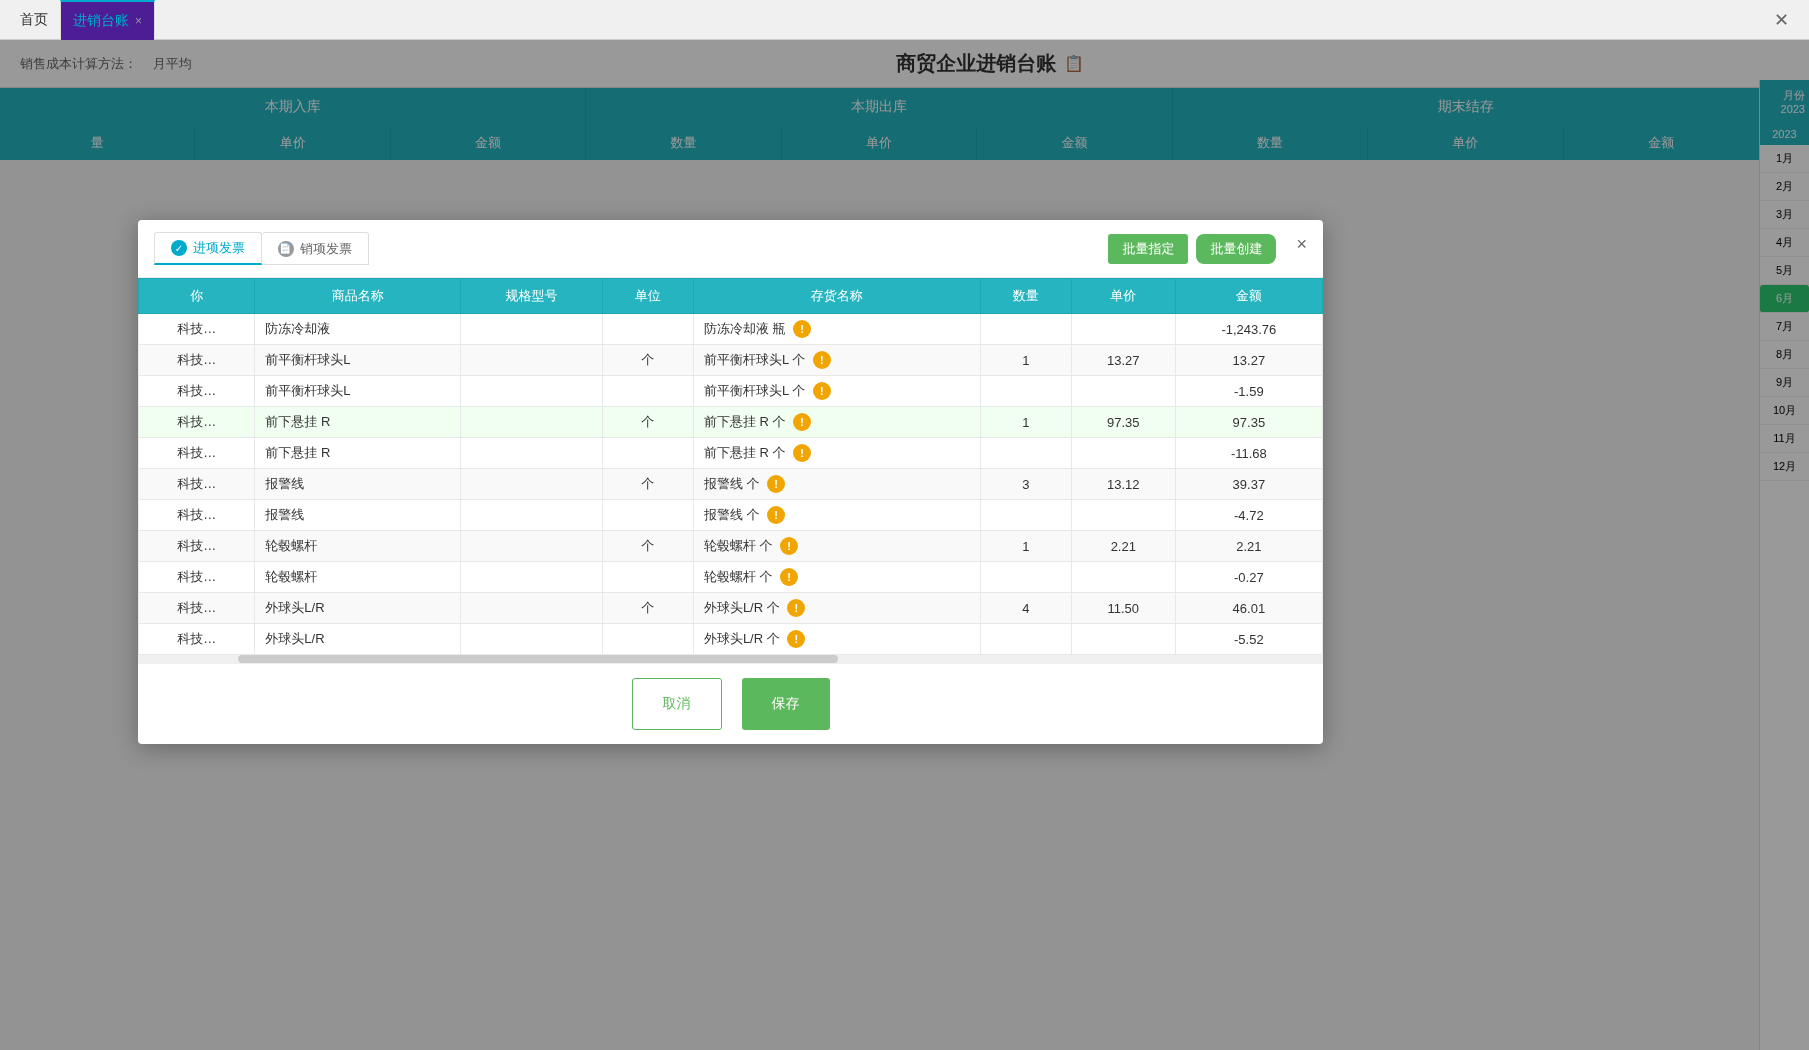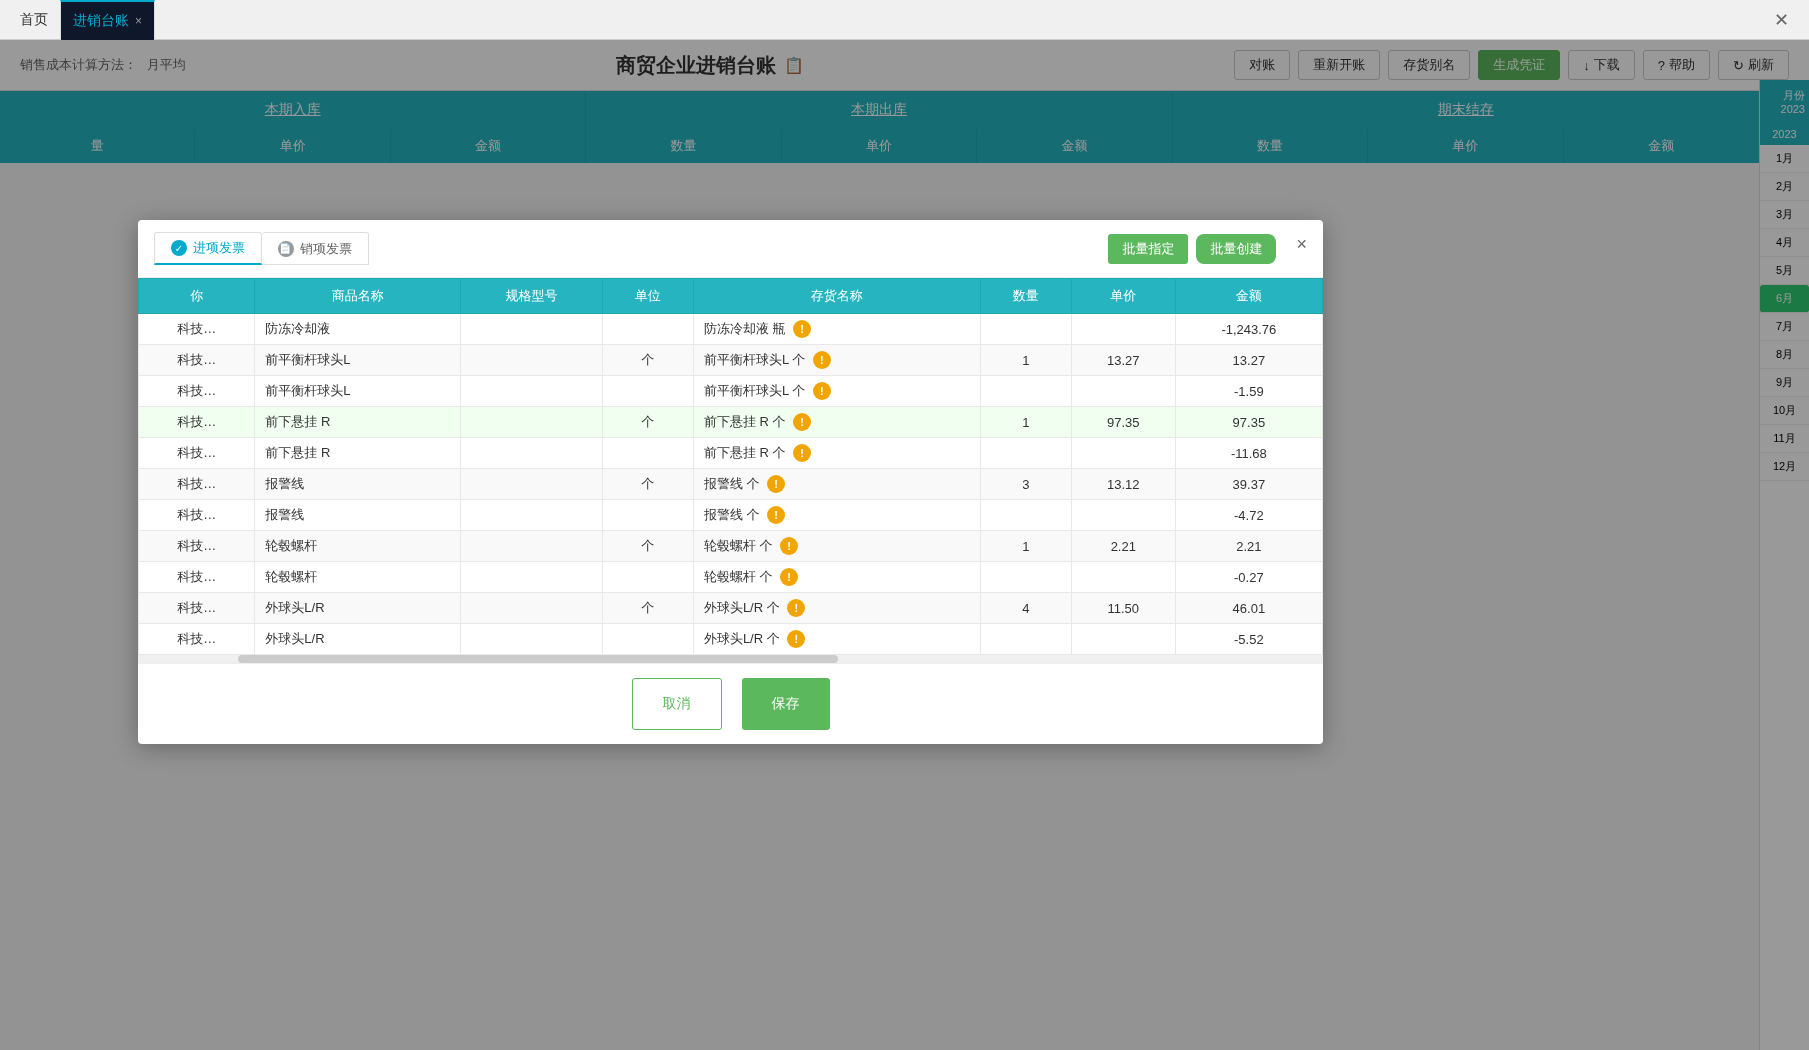--- a/index.html
+++ b/index.html
@@ -2,21 +2,21 @@
 <html><head>
   <meta charset="utf-8">
   <style>
     * { box-sizing: border-box; margin: 0; padding: 0; }
     body { font-family: 'Microsoft YaHei', Arial, sans-serif; font-size: 13px; background: #e0e0e0; width: 1809px; height: 1050px; overflow: hidden; position: relative; }
 
     
     .top-bar { display: flex; align-items: center; height: 40px; background: #f0f0f0; border-bottom: 1px solid #ccc; padding: 0 8px; }
     .tab { display: inline-flex; align-items: center; padding: 0 12px; height: 40px; font-size: 14px; cursor: pointer; }
     .tab.home { color: #333; }
-    .tab.active { background: #0f172a; color: #00aacc; border-top: 2px solid #00aacc; border-left: 1px solid #ddd; border-right: 1px solid #ddd; }
+    .tab.active { background: #4c1d95; color: #00aacc; border-top: 2px solid #00aacc; border-left: 1px solid #ddd; border-right: 1px solid #ddd; }
     .tab .close-x { margin-left: 6px; font-size: 12px; color: #999; }
     .top-bar-close { margin-left: auto; font-size: 18px; color: #666; cursor: pointer; padding: 0 12px; }
 
     
     .main-bg { background: #f5f5f5; width: 100%; height: calc(1050px - 40px); position: relative; }
 
     
     .header-area { display: flex; align-items: center; padding: 10px 20px; background: #fff; border-bottom: 1px solid #e0e0e0; }
     .header-left { font-size: 13px; color: #666; }
     .header-center { flex: 1; text-align: center; font-size: 20px; font-weight: bold; color: #333; display: flex; align-items: center; justify-content: center; gap: 8px; }
@@ -82,47 +82,29 @@
     <span class="close-x">×</span>
   </div>
   <div class="top-bar-close">✕</div>
 </div>
 
 <div class="main-bg">
 
   <div class="header-area">
     <div class="header-left">
       <span>销售成本计算方法：</span>
-      <span style="margin-left:6px;">月平均</span>
+      <span style="margin-left:12px;">月平均</span>
     </div>
     <div class="header-center">
       <span>商贸企业进销台账</span>
       <span style="font-size:16px;">📋</span>
     </div>
-    <div class="header-right">
-      <button class="btn">对账</button>
-      <button class="btn">重新开账</button>
-      <button class="btn">存货别名</button>
-      <button class="btn primary">生成凭证</button>
-      <button class="btn btn-icon">
-        <span>↓</span>
-        <span>下载</span>
-      </button>
-      <button class="btn btn-icon">
-        <span>?</span>
-        <span>帮助</span>
-      </button>
-      <button class="btn btn-icon">
-        <span>↻</span>
-        <span>刷新</span>
-      </button>
-    </div>
-  </div>
-
-  <div style="display:grid; grid-template-columns: 1fr 1fr 1fr; background:#26b5c0; color:#fff; margin-right:50px;text-decoration:underline;">
+  </div>
+
+  <div style="display:grid; grid-template-columns: 1fr 1fr 1fr; background:#26b5c0; color:#fff; margin-right:50px;">
     <div style="text-align:center; padding:10px; font-size:14px; border-right:1px solid #1fa8b3;">本期入库</div>
     <div style="text-align:center; padding:10px; font-size:14px; border-right:1px solid #1fa8b3;">本期出库</div>
     <div style="text-align:center; padding:10px; font-size:14px;">期末结存</div>
   </div>
 
   <div style="display:grid; grid-template-columns: repeat(9, 1fr); background:#26b5c0; color:#fff; margin-right:50px;">
     <div style="text-align:center; padding:8px 4px; font-size:13px; border-right:1px solid #1fa8b3;">量</div>
     <div style="text-align:center; padding:8px 4px; font-size:13px; border-right:1px solid #1fa8b3;">单价</div>
     <div style="text-align:center; padding:8px 4px; font-size:13px; border-right:1px solid #1fa8b3;">金额</div>
     <div style="text-align:center; padding:8px 4px; font-size:13px; border-right:1px solid #1fa8b3;">数量</div>

